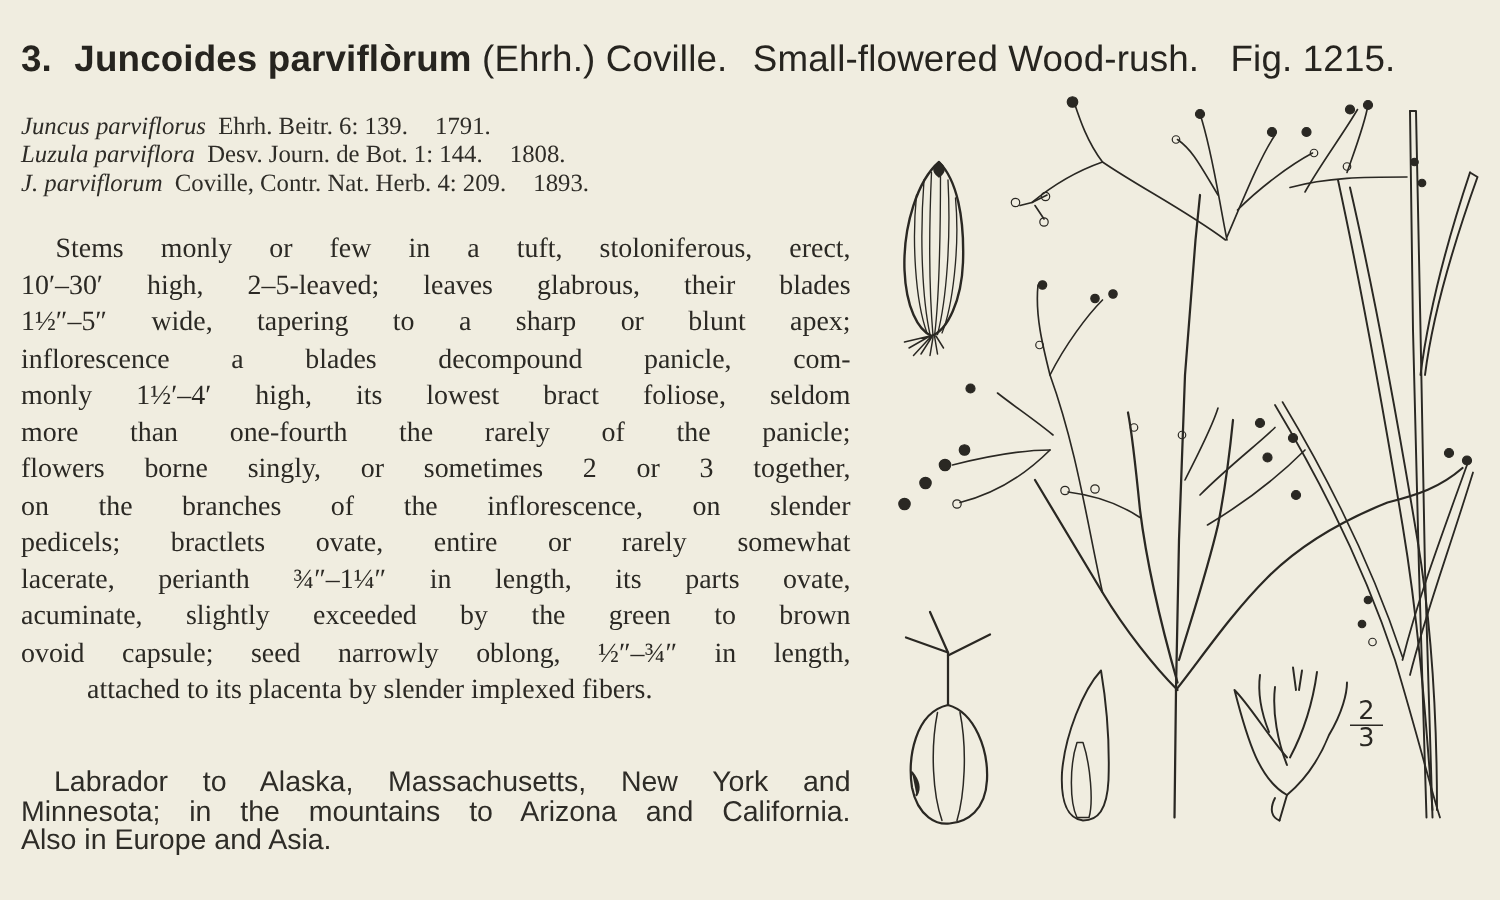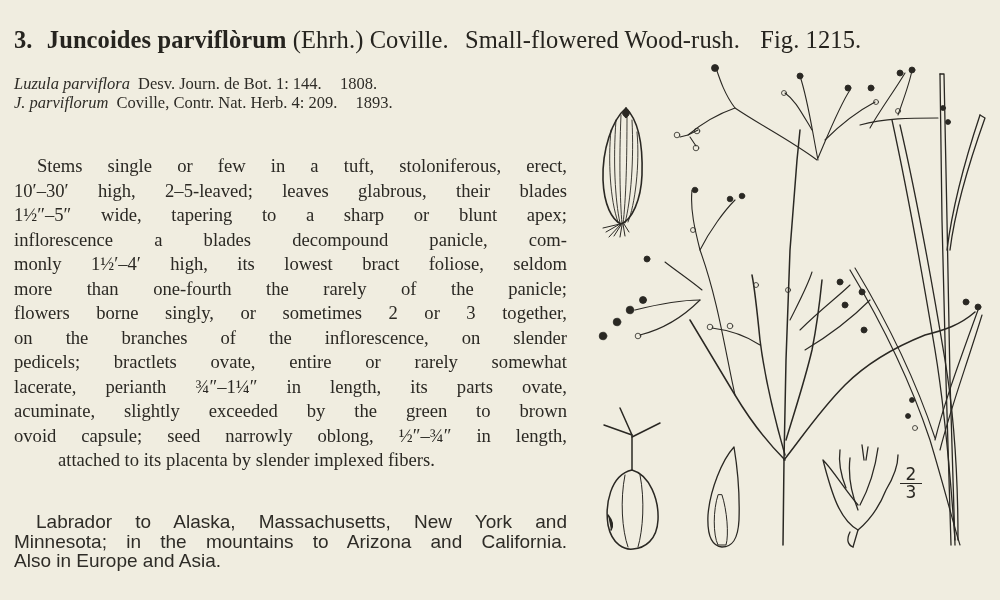--- a/index.html
+++ b/index.html
@@ -10,21 +10,21 @@
     }
     body {
       position: relative;
       font-family: "DejaVu Serif", "Liberation Serif", serif;
       color: #2a2823;
     }
     .title {
       position: absolute;
       left: 14px; top: 26px;
       width: 980px;
-      font-family: Liberation Serif, serif;
+      font-family: Liberation Sans, sans-serif;
       font-size: 24.5px;
       white-space: nowrap;
       letter-spacing: 0.1px;
       color: #26241f;
     }
     .title .num { font-weight: bold; margin-right: 8px; }
     .title .sci { font-weight: bold; }
     .title .auth { font-weight: normal; }
     .title .common { margin-left: 10px; }
     .title .fig { margin-left: 14px; }
@@ -95,34 +95,39 @@
 
 <div class="title">
   <span class="num">3.</span>
   <span class="sci">Juncoides parviflòrum</span>
   <span class="auth">(Ehrh.) Coville.</span>
   <span class="common">Small-flowered Wood-rush.</span>
   <span class="fig">Fig. 1215.</span>
 </div>
 
 <div class="synonyms">
+  <div class="syn-line">
+    <span class="sname">Juncus parviflorus</span>
+    <span class="ref">Ehrh. Beitr. 6: 139.</span>
+    <span class="year">1791.</span>
+  </div>
   <div class="syn-line">
     <span class="sname">Luzula parviflora</span>
     <span class="ref">Desv. Journ. de Bot. 1: 144.</span>
     <span class="year">1808.</span>
   </div>
   <div class="syn-line">
     <span class="sname">J. parviflorum</span>
     <span class="ref">Coville, Contr. Nat. Herb. 4: 209.</span>
     <span class="year">1893.</span>
   </div>
 </div>
 
 <div class="description">
-  <span class="desc-line first">Stems single or few in a tuft, stoloniferous, erect,</span>
+  <span class="desc-line first">Stems monly or few in a tuft, stoloniferous, erect,</span>
   <span class="desc-line">10′–30′ high, 2–5-leaved; leaves glabrous, their blades</span>
   <span class="desc-line">1½″–5″ wide, tapering to a sharp or blunt apex;</span>
   <span class="desc-line">inflorescence a blades decompound panicle, com-</span>
   <span class="desc-line">monly 1½′–4′ high, its lowest bract foliose, seldom</span>
   <span class="desc-line">more than one-fourth the rarely of the panicle;</span>
   <span class="desc-line">flowers borne singly, or sometimes 2 or 3 together,</span>
   <span class="desc-line">on the branches of the inflorescence, on slender</span>
   <span class="desc-line">pedicels; bractlets ovate, entire or rarely somewhat</span>
   <span class="desc-line">lacerate, perianth ¾″–1¼″ in length, its parts ovate,</span>
   <span class="desc-line">acuminate, slightly exceeded by the green to brown</span>

